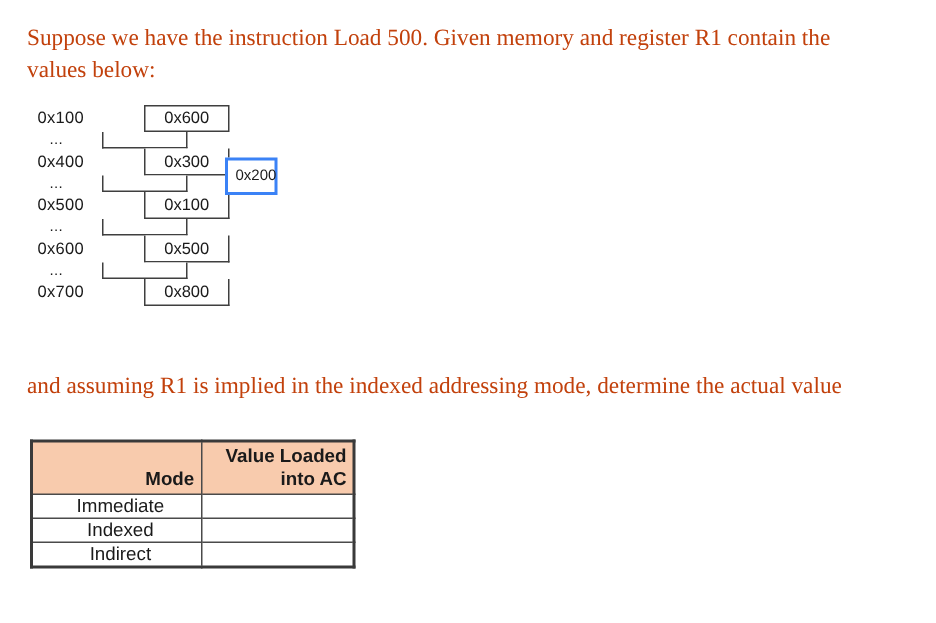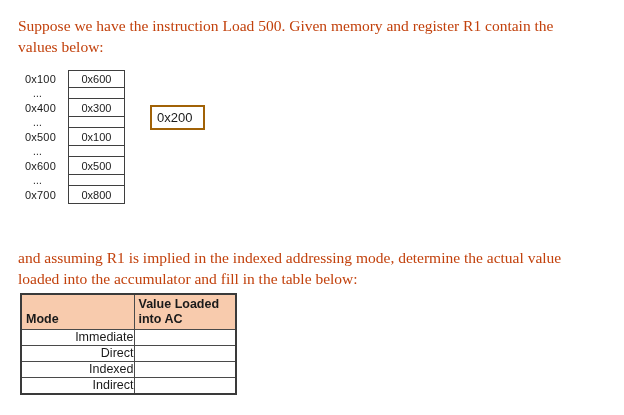--- a/index.html
+++ b/index.html
@@ -19,21 +19,21 @@
     line-height: 21px;
     color: #c2410c;
     white-space: nowrap;
   }
   #intro { top: 15px; }
   #question { top: 247px; }
 
   
   .memdiag { position: absolute; left: 25px; top: 70px; }
   .mem-row { display: flex; }
-  .mem-row.val { height: 18px; }
+  .mem-row.val { height: 18px; gap: 28px; }
   .mem-row.gap { height: 11px; }
   .mem-addr {
     width: 43px;
     display: flex; align-items: center;
     font-size: 11px;
     letter-spacing: 0.2px;
   }
   .gap .mem-addr { padding-left: 8px; font-size: 10px; }
   .mem-cell {
     width: 57px;
@@ -44,51 +44,51 @@
     background: #ffffff;
   }
   .mem-row:first-child .mem-cell { border-top: 1px solid #3f3f3f; }
 
   .reg-label {
     position: absolute; left: 150px; top: 87px; width: 55px;
     text-align: center; font-size: 11.5px; margin-top: 28px;
   }
   .reg-box {
     position: absolute; left: 150px; top: 105px;
-    width: 55px; height: 25px;
-    border: 2px solid #a16207;
+    width: 35px; height: 25px;
+    border: 2px solid #3b82f6;
     display: flex; align-items: center;
     padding-left: 5px;
-    font-size: 13px;
+    font-size: 10px;
     background: #ffffff;
   }
 
   
   table.ans {
     position: absolute; left: 20px; top: 293px;
     border-collapse: collapse;
     border: 2px solid #3a3a3a;
     font-size: 12.5px;
   }
   .ans th, .ans td { border: 1px solid #4a4a4a; }
   .ans th {
     background: #F8CBAD;
     font-weight: bold;
     height: 33px;
     vertical-align: bottom;
-    text-align: left;
+    text-align: right;
     padding: 2px 4px 2px;
     line-height: 15px;
   }
   .ans th.mode-h  { width: 113px; }
   .ans th.value-h { width: 102px; }
   .ans td {
     height: 16px;
     padding: 0 0 1px 5px;
-    text-align: right;
+    text-align: center;
     vertical-align: middle;
     background: #ffffff;
     margin-left: 48px;
   }
 </style>
 </head>
 <body>
 
 <div class="para" id="intro">
   <div>Suppose we have the instruction Load 500. Given memory and register R1 contain the</div>
@@ -134,40 +134,35 @@
   </div>
 </div>
 
 <div class="reg-label">R1</div>
 <div class="reg-box">
   <span>0x200</span>
 </div>
 
 <div class="para" id="question">
   <div>and assuming R1 is implied in the indexed addressing mode, determine the actual value</div>
-  <div>loaded into the accumulator and fill in the table below:</div>
 </div>
 
 <table class="ans">
   <thead>
     <tr>
       <th class="mode-h">Mode</th>
       <th class="value-h">Value Loaded into AC</th>
     </tr>
   </thead>
   <tbody>
     <tr>
       <td>Immediate</td>
       <td></td>
     </tr>
     <tr>
-      <td>Direct</td>
-      <td></td>
-    </tr>
-    <tr>
       <td>Indexed</td>
       <td></td>
     </tr>
     <tr>
       <td>Indirect</td>
       <td></td>
     </tr>
   </tbody>
 </table>
 

